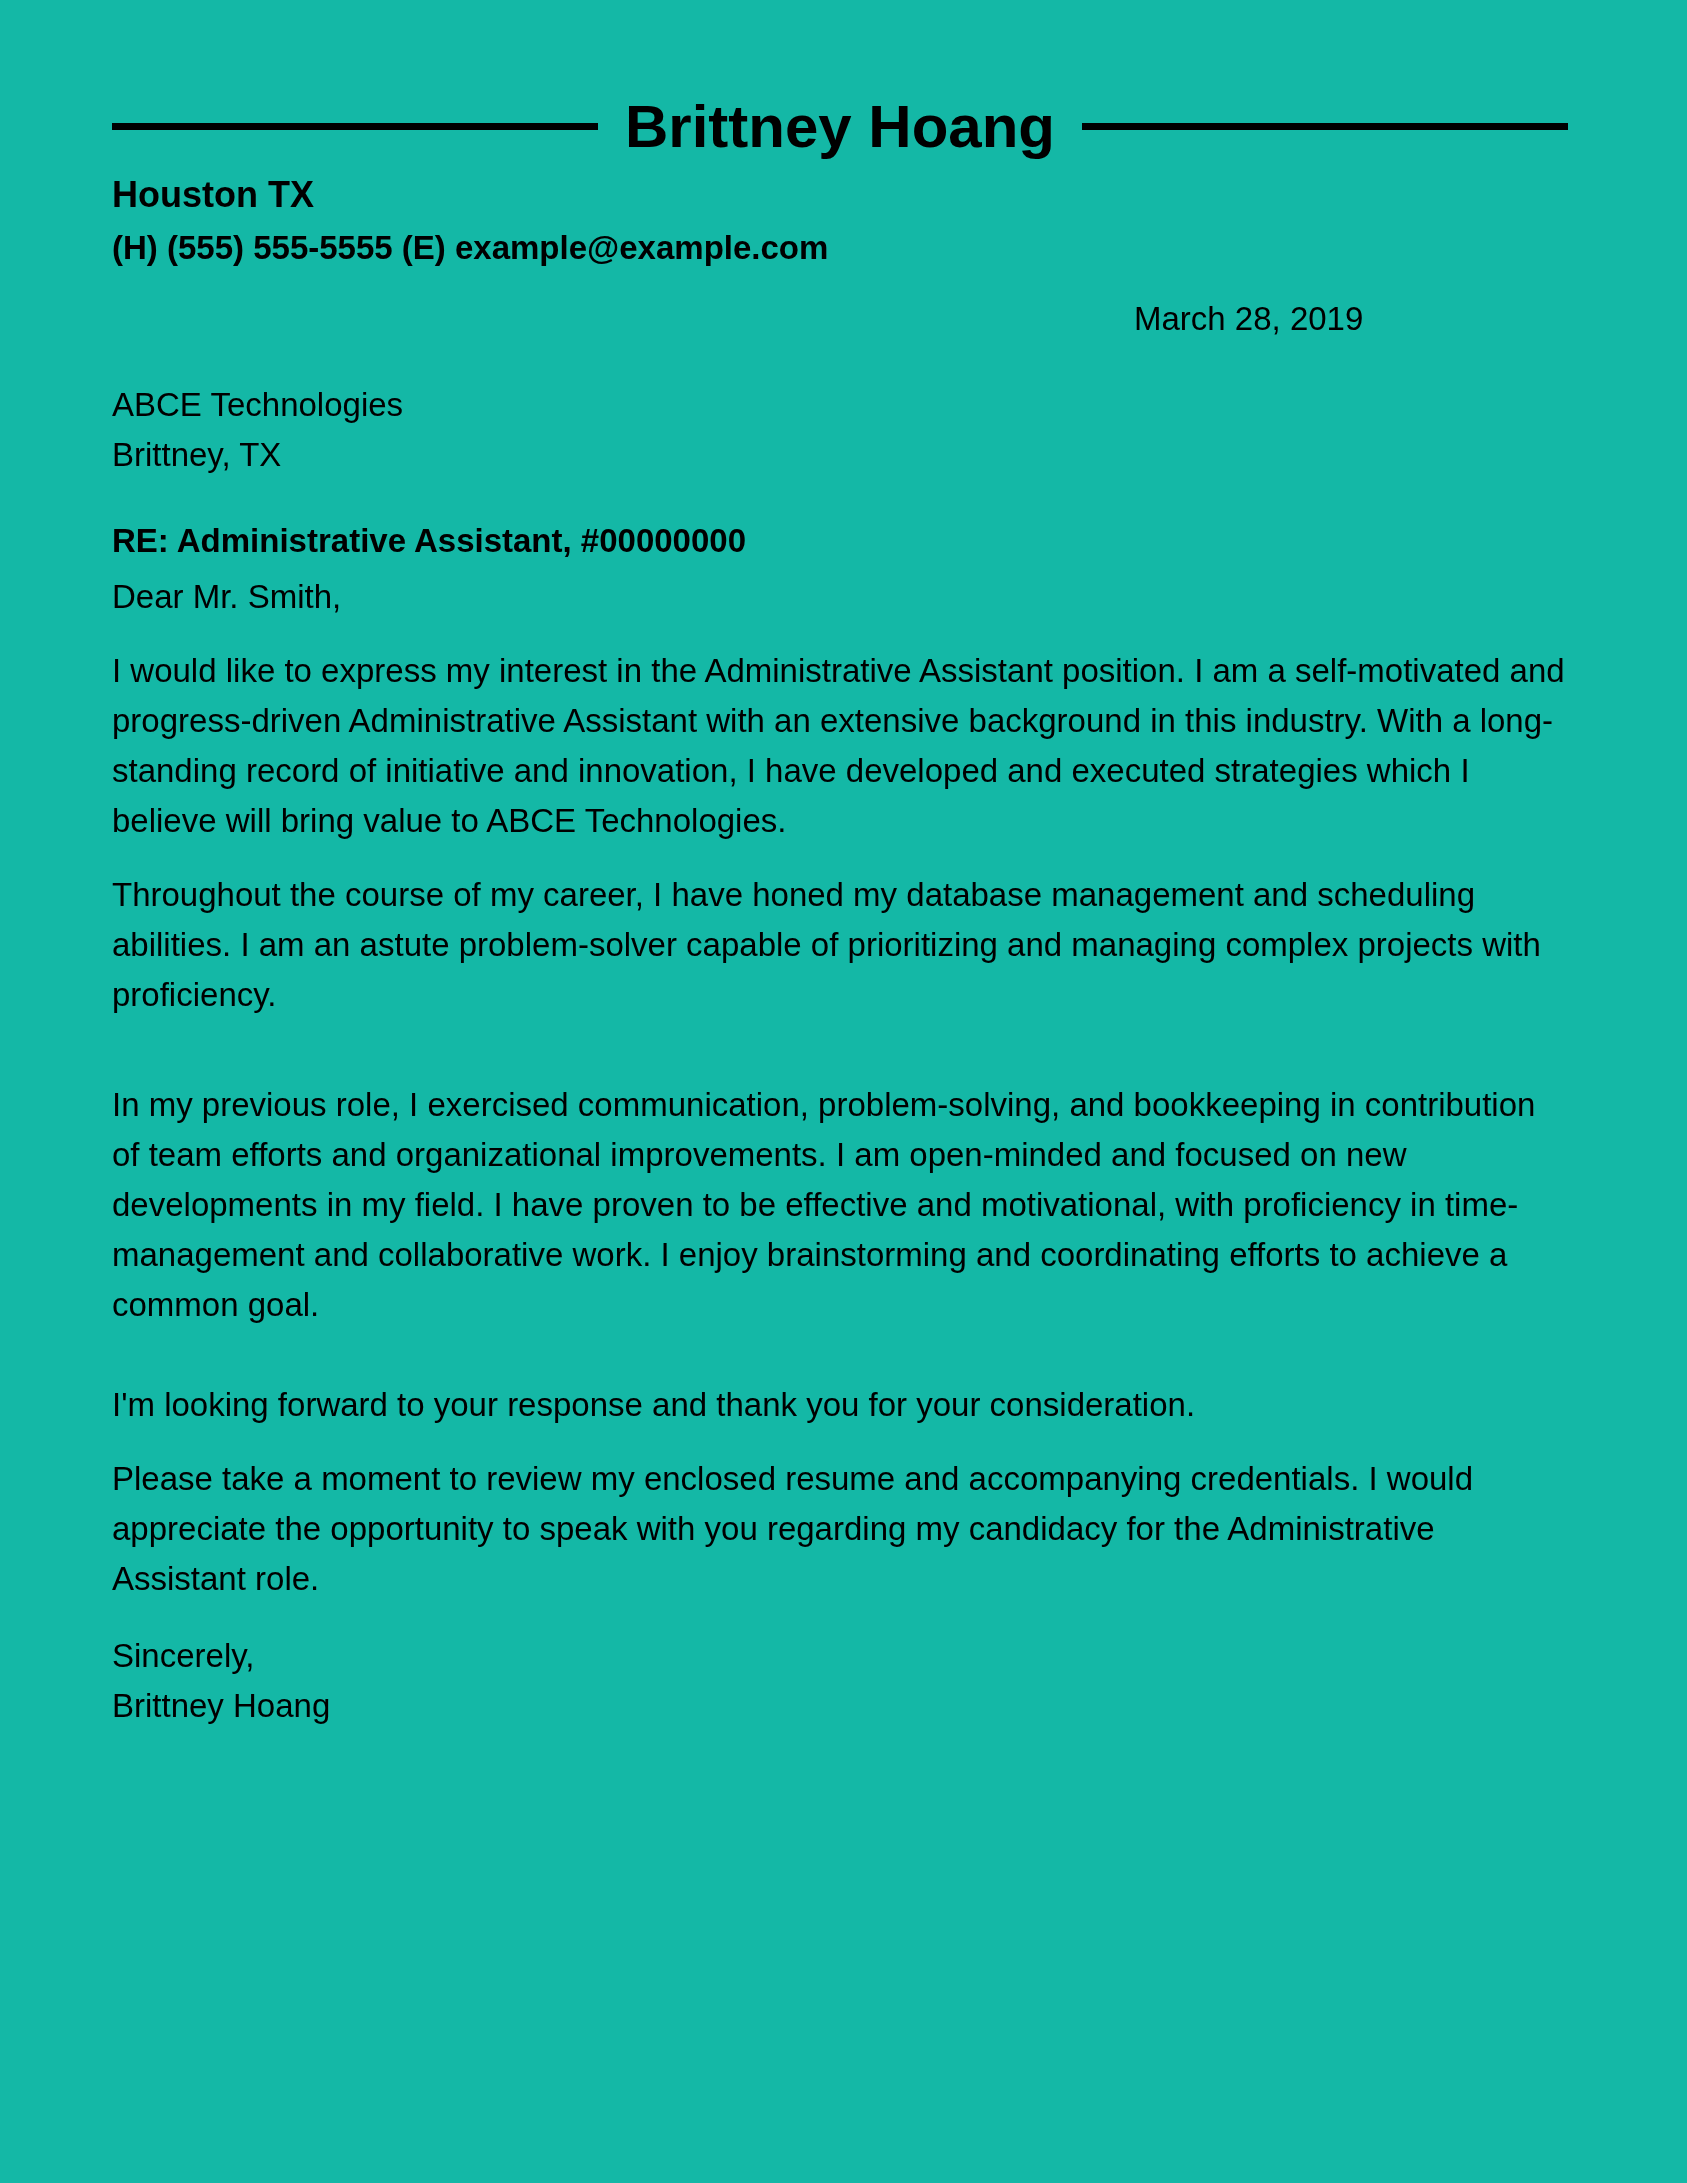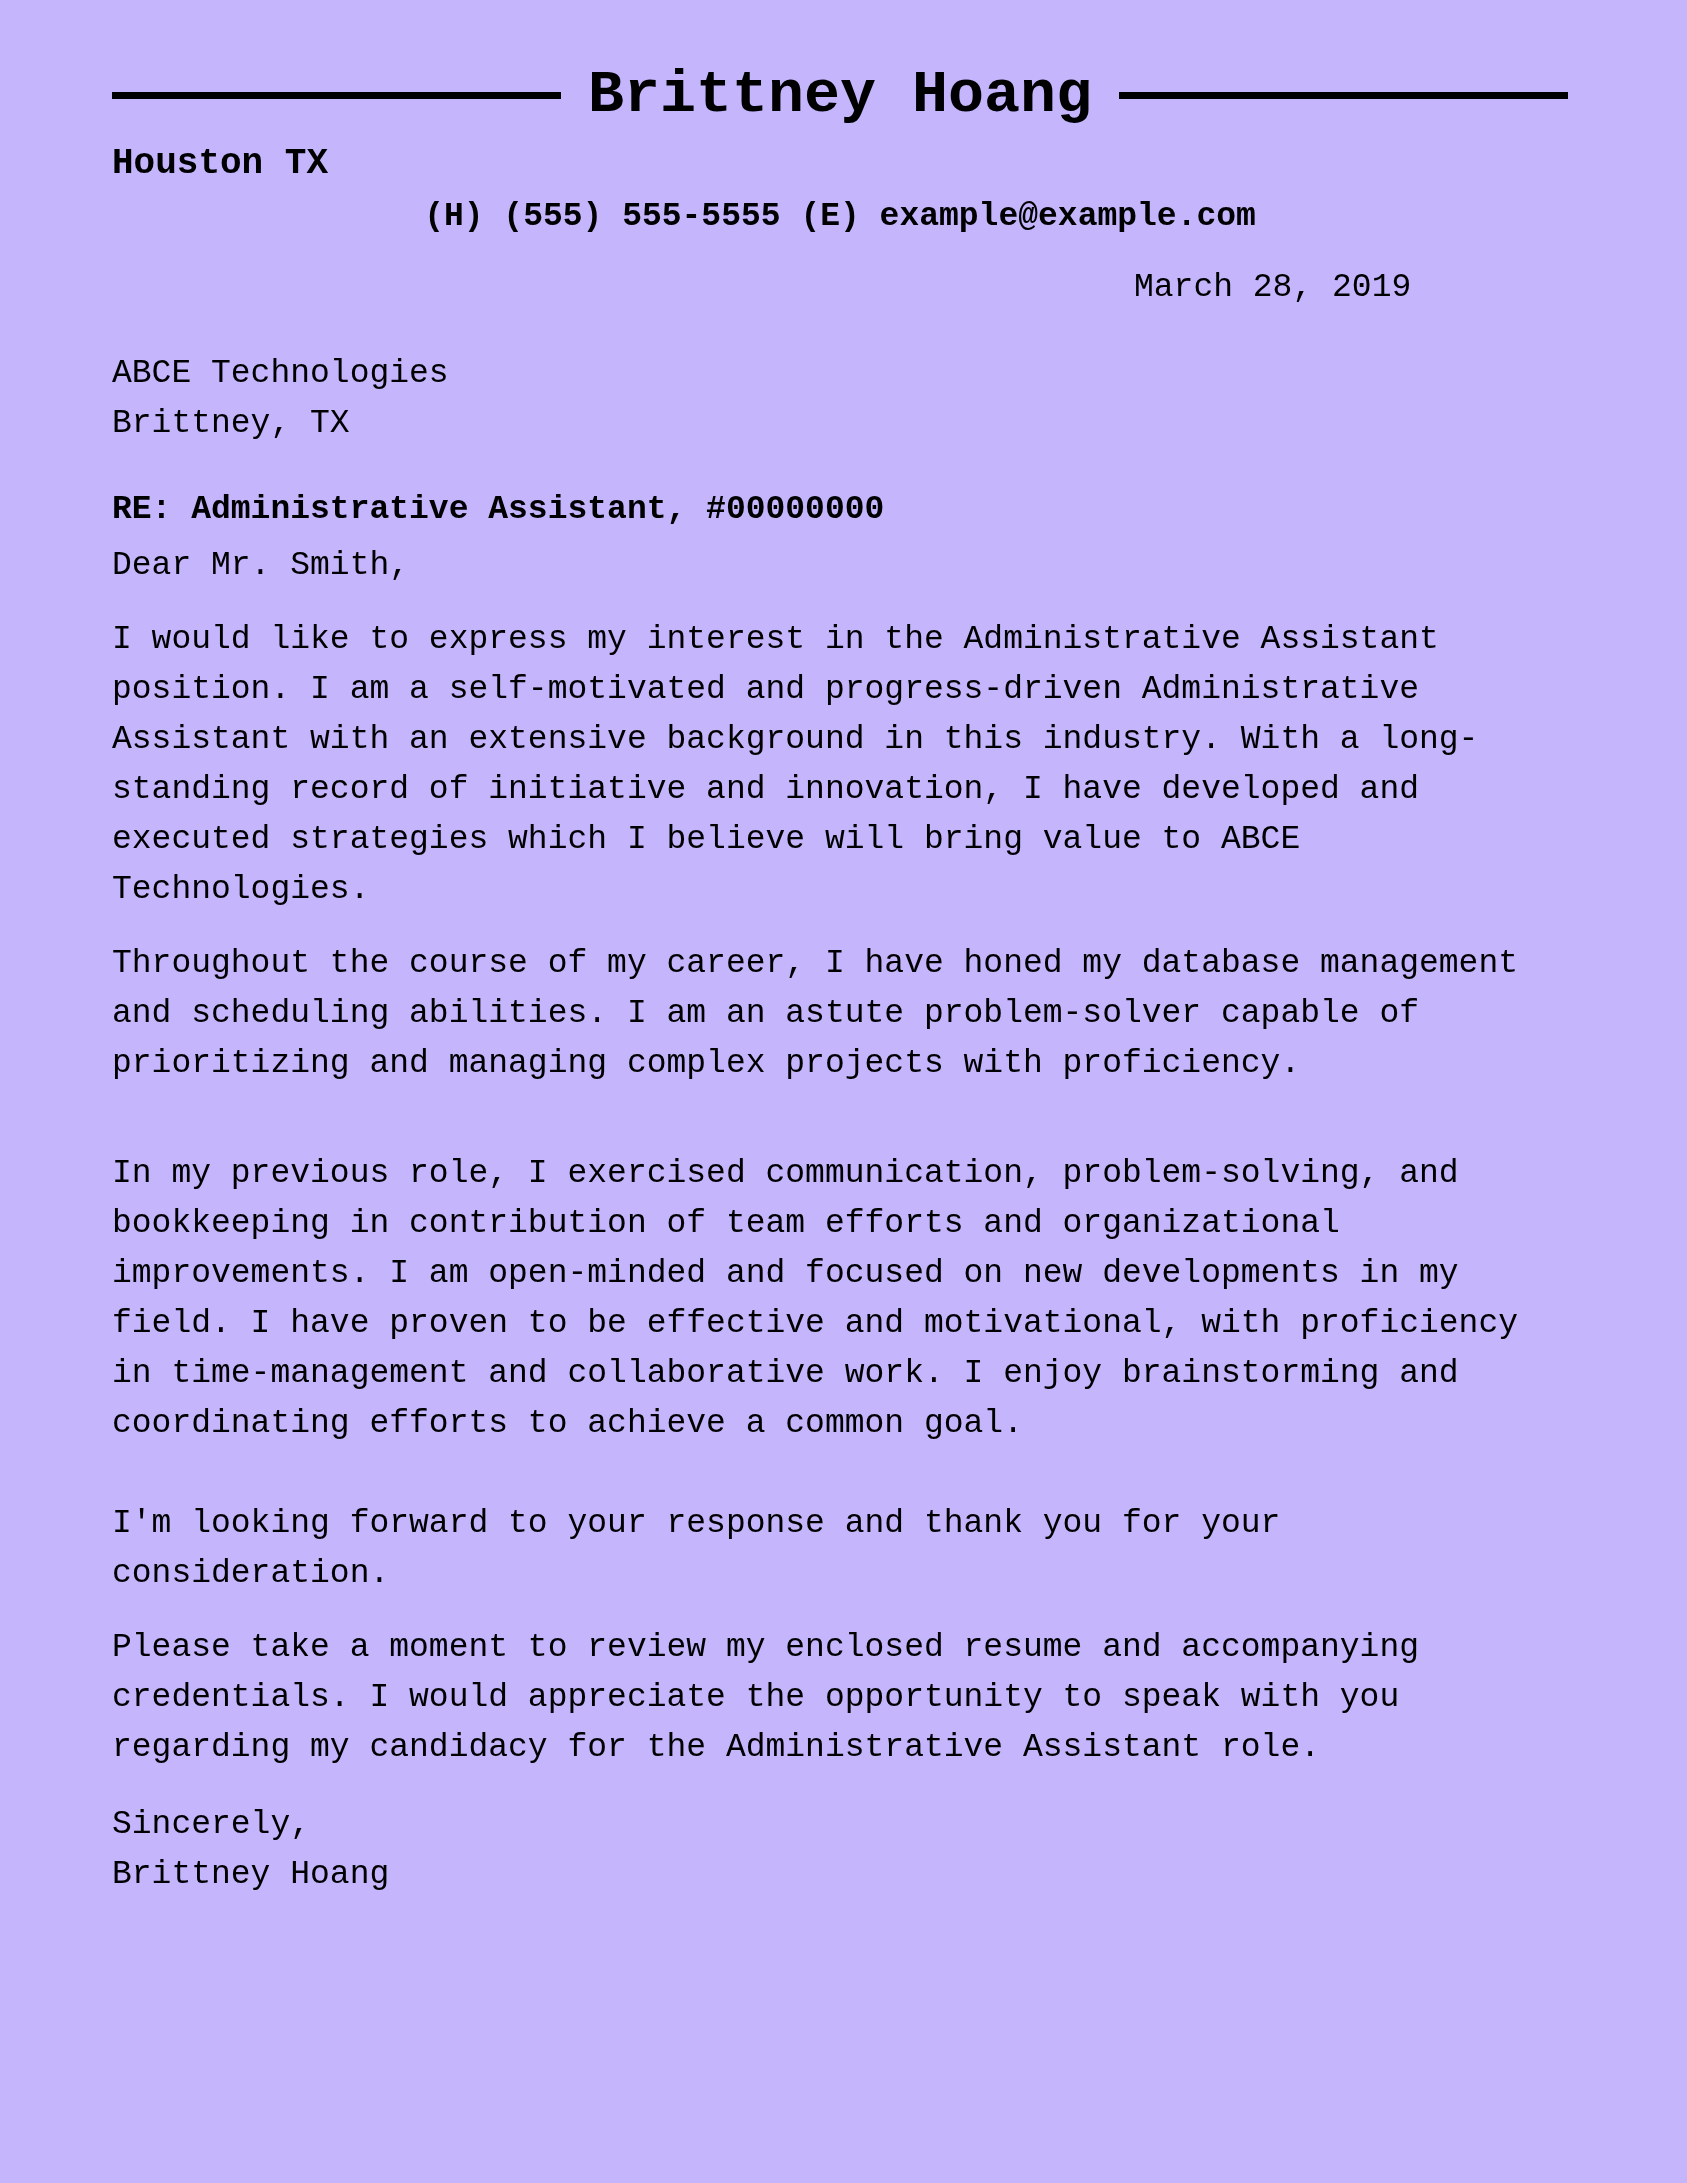--- a/index.html
+++ b/index.html
@@ -4,27 +4,27 @@
 <style>
   html, body {
     margin: 0;
     padding: 0;
     background: #ffffff;
   }
   .page {
     position: relative;
     width: 1687px;
     height: 2183px;
-    background: #c4b5fd;
+    background: #14b8a6;
     color: #000000;
-    font-family: Liberation Mono, monospace;
+    font-family: Liberation Sans, sans-serif;
     font-size: 33px;
     line-height: 50px;
     box-sizing: border-box;
-    padding: 61px 119px 0 112px;
+    padding: 92px 119px 0 112px;
     overflow: hidden;
   }
   .name-row {
     display: flex;
     align-items: center;
     gap: 26.5px;
   }
   .rule {
     flex: 1;
     height: 6.6px;
@@ -37,21 +37,21 @@
     white-space: nowrap;
   }
   .header-city {
     margin-top: 9.3px;
     text-align: left;
     font-weight: bold;
     font-size: 36px;
   }
   .header-contact {
     margin-top: 2.6px;
-    text-align: center;
+    text-align: left;
     font-weight: bold;
   }
   .date-line {
     margin-top: 21px;
     padding-left: 1022px;
     white-space: nowrap;
   }
   .recipient {
     margin-top: 36px;
   }

